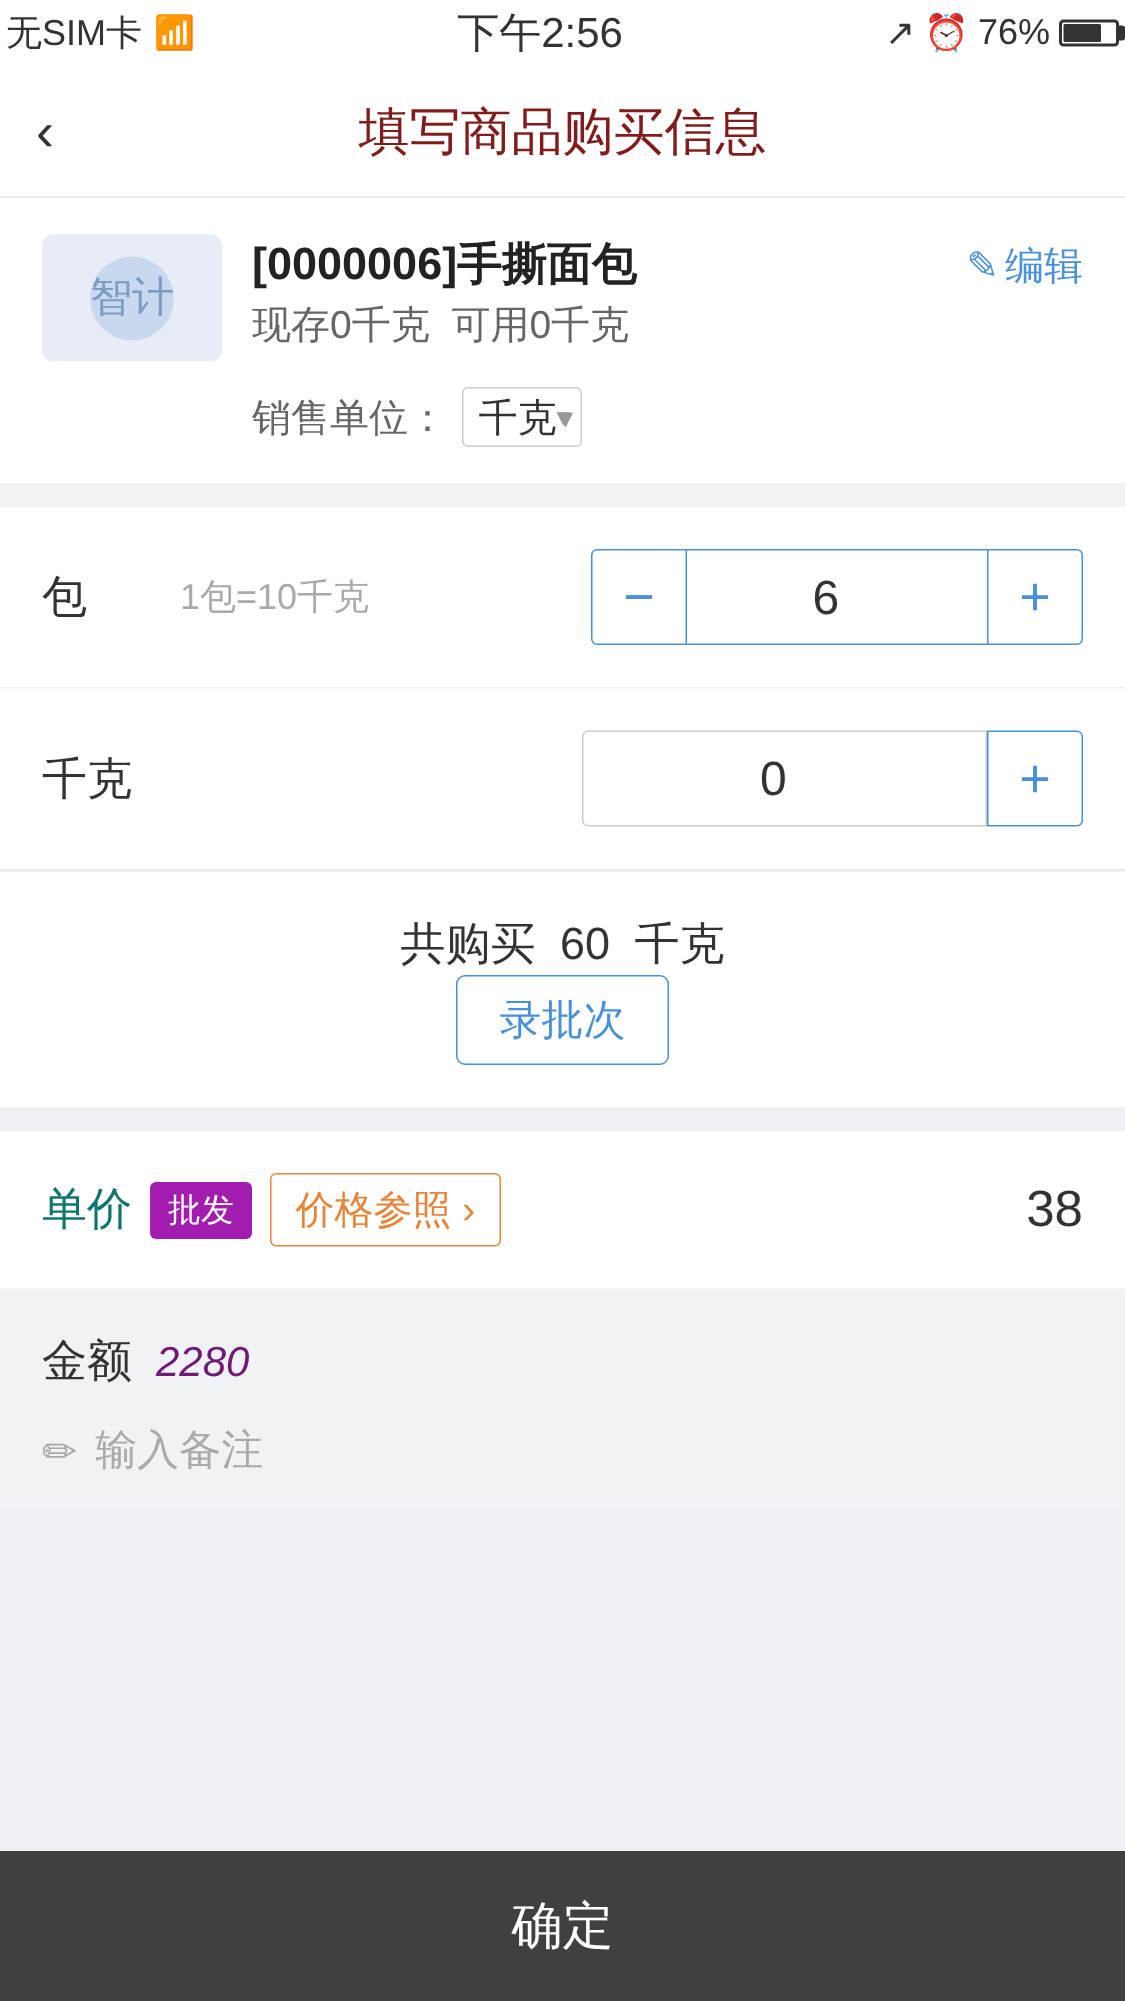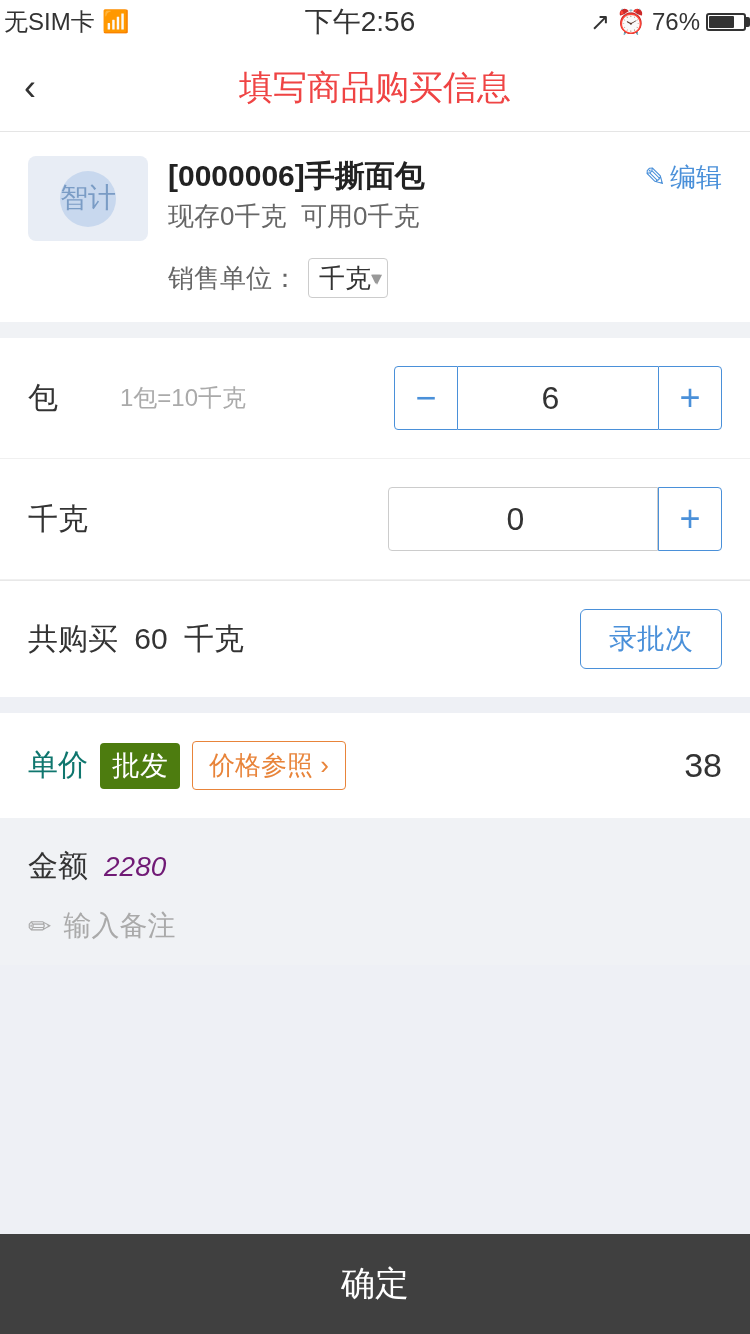--- a/index.html
+++ b/index.html
@@ -55,21 +55,21 @@
     .nav-back {
       position: absolute;
       left: 24px;
       font-size: 36px;
       color: #333;
       cursor: pointer;
     }
     .nav-title {
       font-size: 34px;
       font-weight: 500;
-      color: #ef4444;
+      color: #7f1d1d;
     }
 
     
     .product-card {
       background: #fff;
       padding: 24px 28px;
       display: flex;
       align-items: flex-start;
       gap: 20px;
       margin-bottom: 16px;
@@ -224,20 +224,21 @@
 
     
     .summary-row {
       background: #fff;
       padding: 28px 28px;
       display: flex;
       align-items: center;
       justify-content: space-between;
       margin-top: 0;
       border-top: 1px solid #e8e8e8;
+      flex-direction: column;
     }
     .summary-text {
       font-size: 30px;
       color: #333;
     }
     .record-btn {
       border: 1px solid #4a90d9;
       color: #4a90d9;
       background: #fff;
       border-radius: 6px;
@@ -265,23 +266,23 @@
     .price-label-group {
       display: flex;
       align-items: center;
       gap: 12px;
     }
     .price-label {
       font-size: 30px;
       color: #0f766e;
     }
     .price-tag {
-      background: #4d7c0f;
+      background: #a21caf;
       color: #fff;
-      font-size: 28px;
+      font-size: 22px;
       padding: 4px 12px;
       border-radius: 4px;
       text-align: center;
     }
     .price-ref-btn {
       border: 1px solid #e8843a;
       color: #e8843a;
       background: #fff;
       border-radius: 4px;
       padding: 6px 16px;

